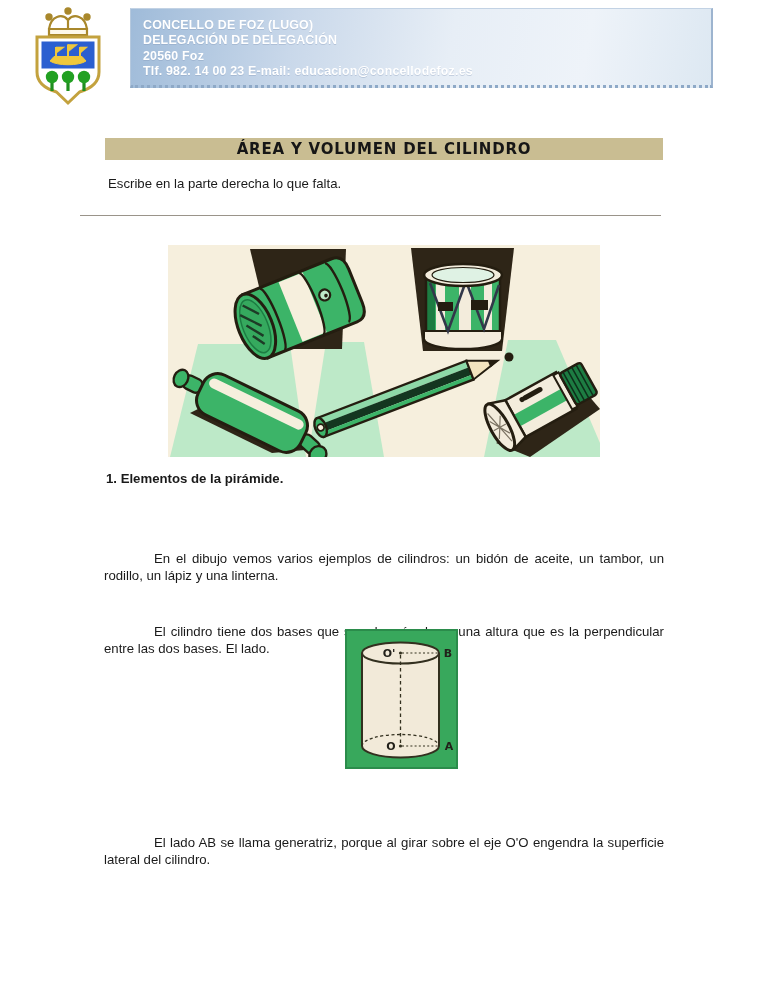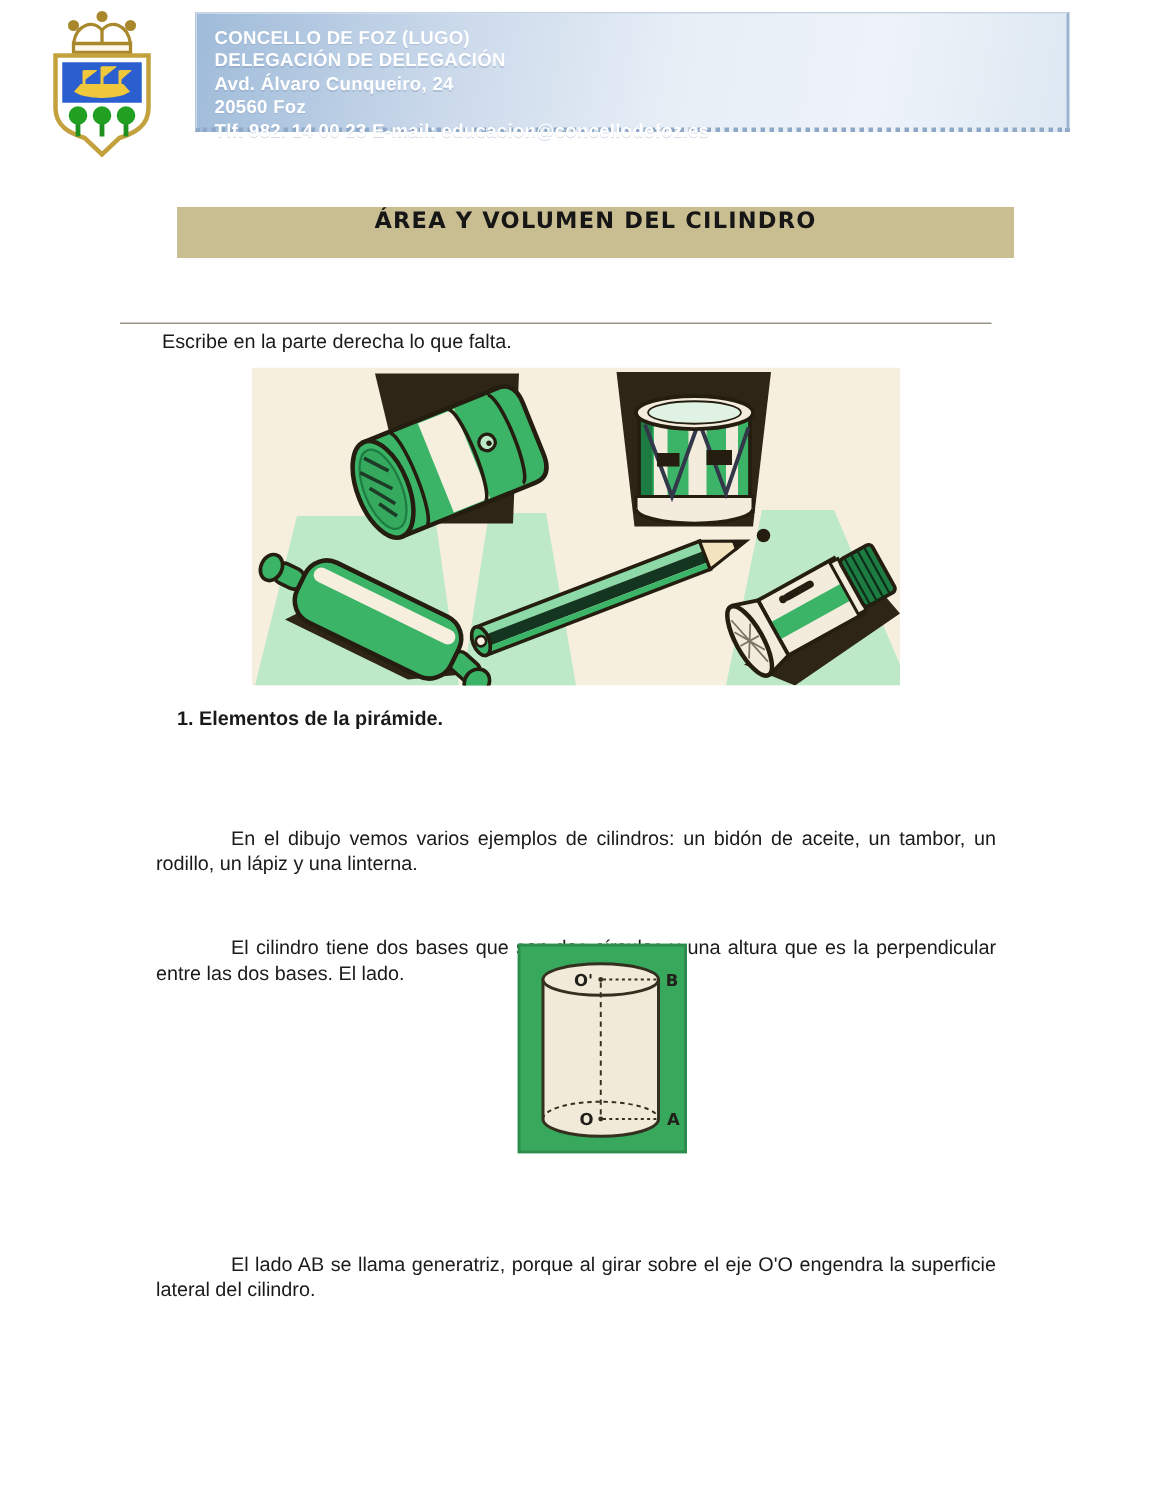--- a/index.html
+++ b/index.html
@@ -16,33 +16,33 @@
     border-top:1px solid #c2d2e4;border-left:1px solid #b6c9de;
     border-right:2px solid #9db4cf;border-bottom:3px dotted #8ea9c7;
     padding:9px 0 0 12px;
   }
   .info-box div{
     color:#ffffff;font-weight:bold;font-size:12.4px;line-height:15.4px;
     letter-spacing:.2px;text-shadow:0 1px 0 rgba(130,150,180,.35);white-space:nowrap;
   }
   
   .title-bar{
-    position:absolute;left:118px;top:138px;width:558px;height:34px;
-    background:#c9bd92;display:flex;justify-content:center;
+    position:absolute;left:105px;top:138px;width:558px;height:22px;
+    background:#c9bd92;display:flex;align-items:center;justify-content:center;
   }
   .title-bar span{
     font-family:"DejaVu Sans",sans-serif;font-weight:bold;font-size:15px;
     letter-spacing:.8px;color:#161616;
   }
-  .instruction{position:absolute;left:108px;top:176px;font-size:13.2px;margin-top:44px;}
+  .instruction{position:absolute;left:108px;top:176px;font-size:13.2px;}
   .rule{position:absolute;left:80px;top:215px;width:581px;height:0;border-top:1px solid #9a948a;}
   
   .illustration{position:absolute;left:168px;top:245px;width:432px;height:212px;}
   
-  .section-heading{position:absolute;left:118px;top:471px;font-size:13.2px;font-weight:bold;text-align:center;}
+  .section-heading{position:absolute;left:106px;top:471px;font-size:13.2px;font-weight:bold;text-align:center;}
   .para{
     position:absolute;left:104px;width:560px;font-size:13.2px;line-height:17.3px;
     text-align:justify;text-indent:50px;margin-top:48px;
   }
   .p1{top:502px;}
   .p2{top:575px;}
   .p3{top:786px;}
   
   .figure{position:absolute;left:345px;top:629px;width:113px;height:140px;}
   .figure text{font-family:"DejaVu Sans",sans-serif;font-weight:bold;font-size:11px;fill:#22201a;}
@@ -84,21 +84,20 @@
           <rect x="60.4" y="77" width="3.2" height="10" fill="#1f8f1f"></rect>
           <circle cx="62" cy="73" r="6.2" fill="#22a022"></circle>
         </g>
       </g>
     </g>
   </svg>
 
   <div class="info-box">
     <div>CONCELLO DE FOZ (LUGO)</div>
     <div>DELEGACIÓN DE DELEGACIÓN</div>
-    <div>Avd. Álvaro Cunqueiro, 24</div>
     <div>20560 Foz</div>
     <div>Tlf. 982. 14 00 23 E-mail: educacion@concellodefoz.es</div>
   </div>
 
   <div class="title-bar">
     <span>ÁREA Y VOLUMEN DEL CILINDRO</span>
   </div>
 
   <div class="instruction">Escribe en la parte derecha lo que falta.</div>
   <div class="rule"></div>

